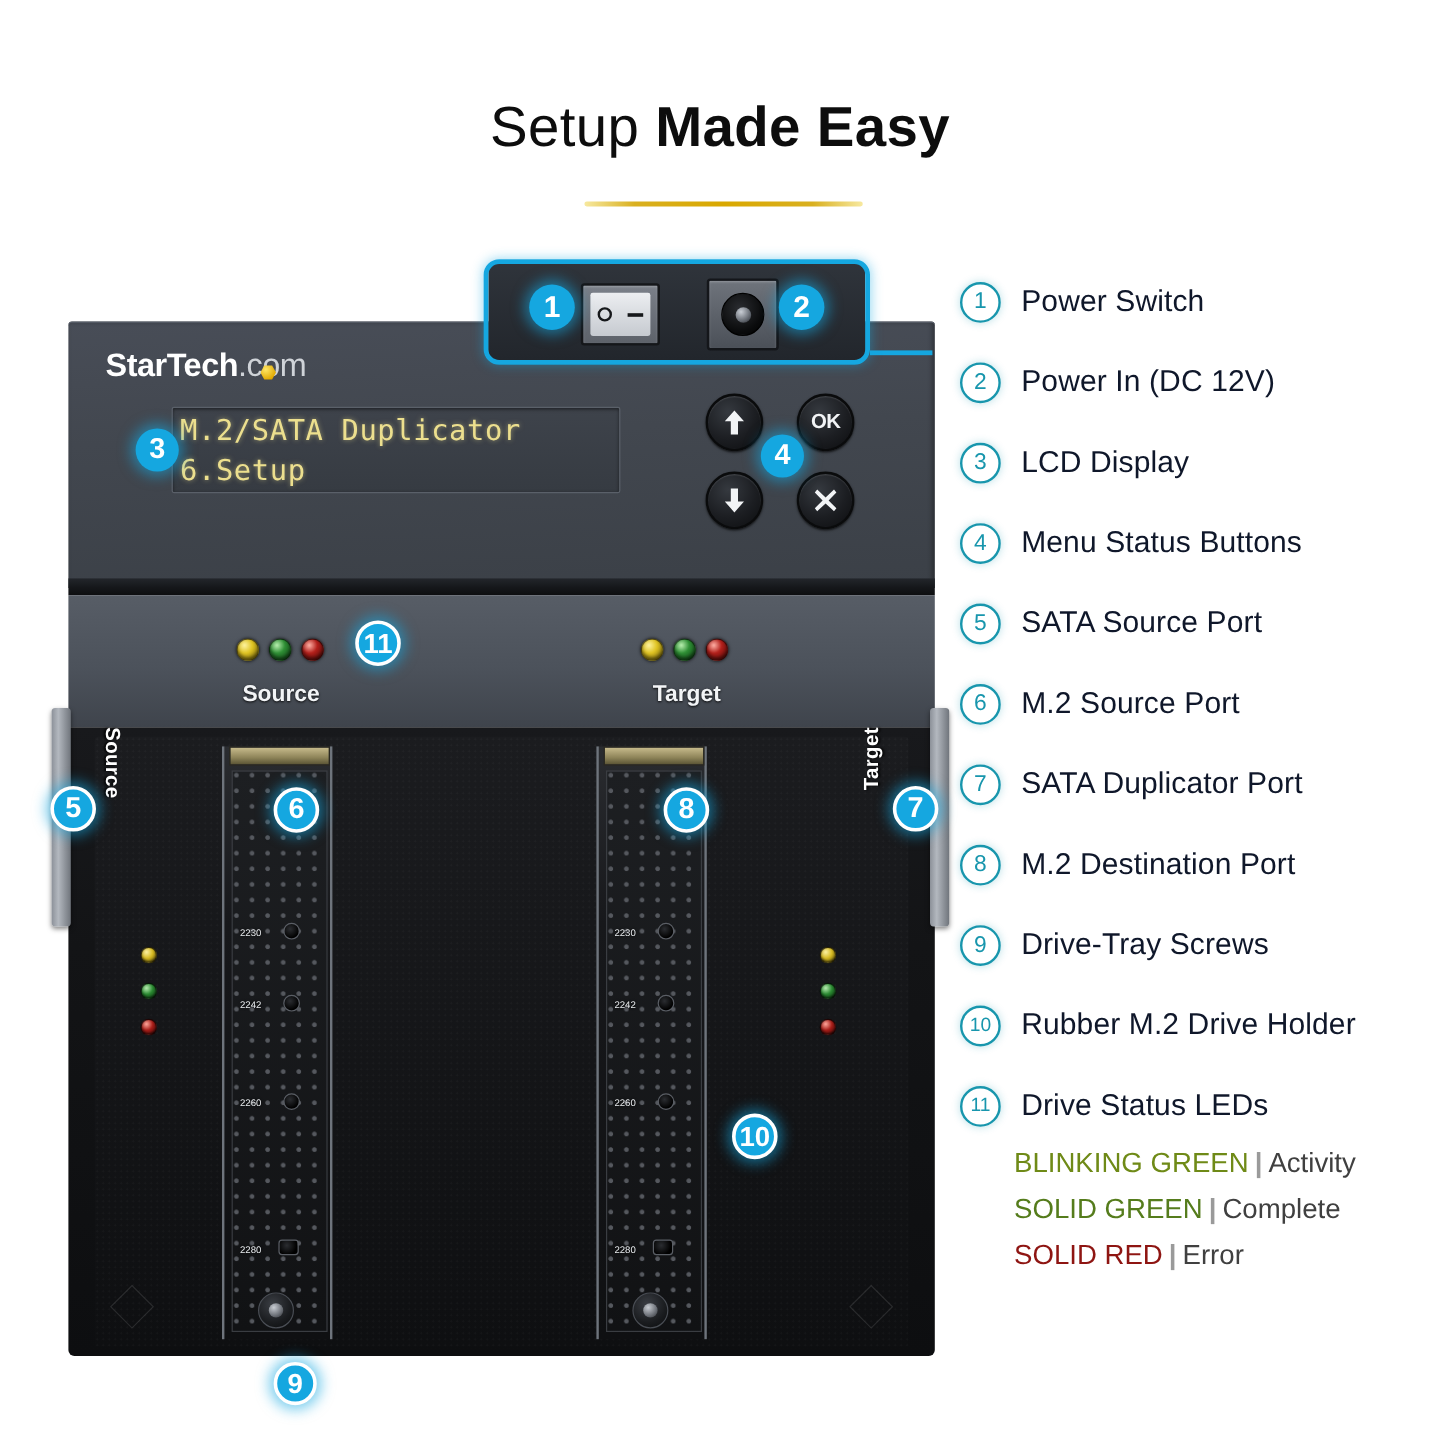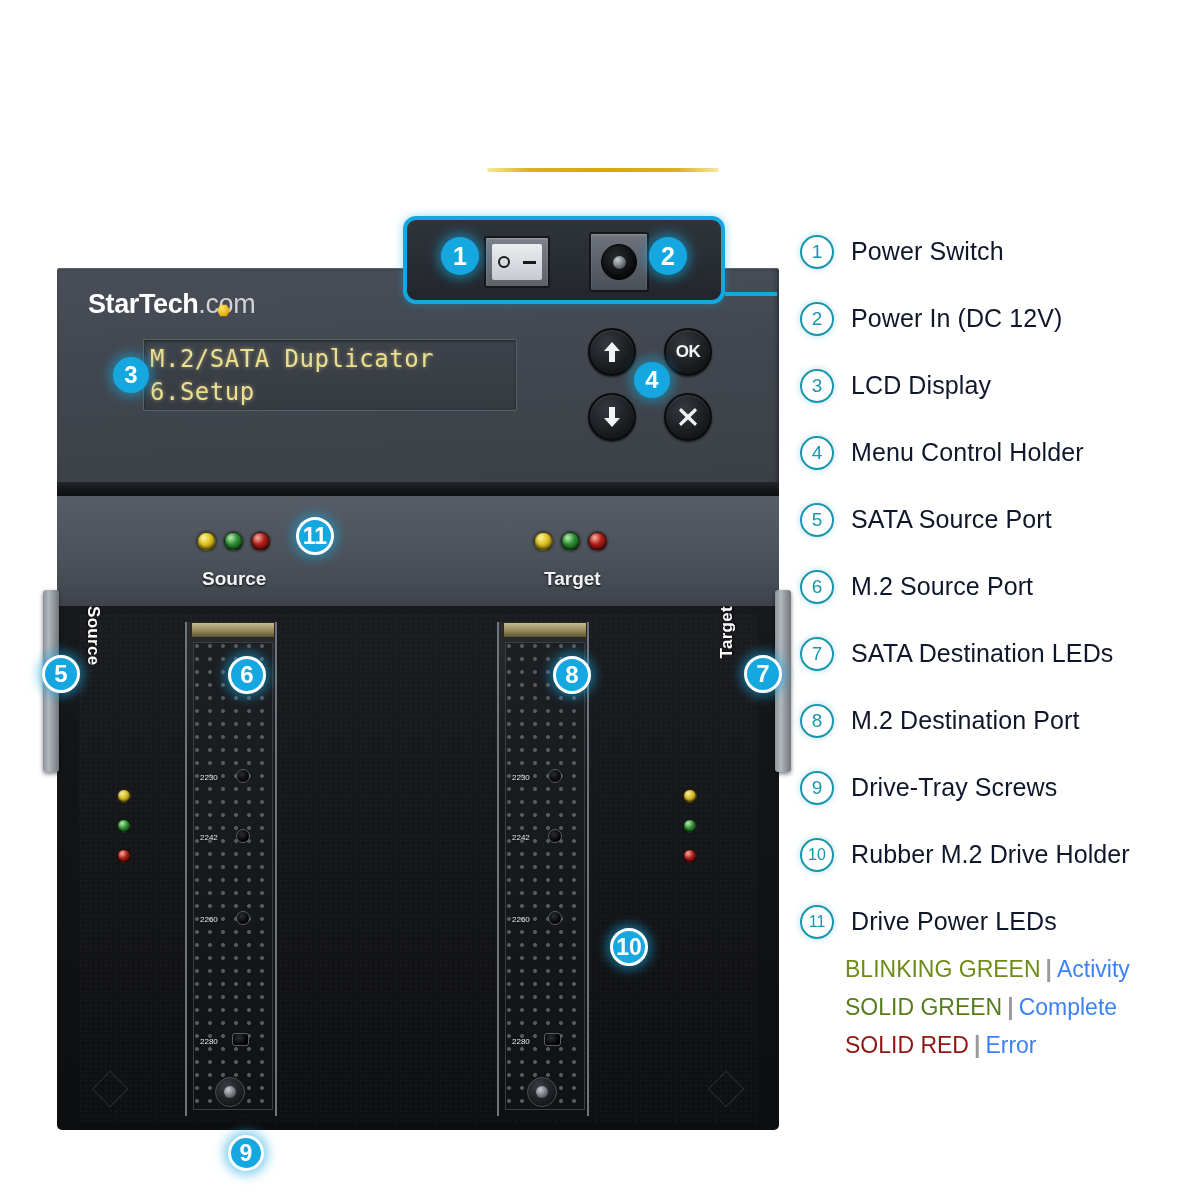--- a/index.html
+++ b/index.html
@@ -278,31 +278,34 @@
     margin-right: 17px;
     box-shadow: 0 0 7px rgba(24,150,173,.30);
   }
   .lb.wide { font-size: 16px; }
   .ltext { font-size: 25px; color: #0f172a; white-space: nowrap; letter-spacing: 0.1px; }
 
   .led-legend { position: absolute; left: 845px; top: 950px; }
   .ll-row { font-size: 23px; line-height: 38px; white-space: nowrap; }
   .ll-state { font-weight: 400; }
   .ll-sep { color: #9a9a9a; font-weight: 700; padding: 0 5px; }
-  .ll-desc { color: #3b82f6; font-weight: 400; }
+  .ll-desc { color: #404040; font-weight: 400; }
   .c-bgreen  { color: #6f8a17; }
   .c-green   { color: #557c1c; }
   .c-yellow  { color: #cdb61f; }
   .c-red     { color: #8e1512; }
 </style>
 </head>
 <body>
 
 <div id="stage">
 
+  <div class="title">
+    <span>Setup </span><span class="strong">Made Easy</span>
+  </div>
   <div class="title-rule"></div>
 
   <div class="device">
 
     <div class="top-panel">
       <div class="logo">
         <span class="st">StarTech</span><span class="com">.com</span>
       </div>
       <div class="logo-dot"></div>
 
@@ -438,49 +441,49 @@
     <div class="legend-row">
       <div class="lb">2</div>
       <div class="ltext">Power In (DC 12V)</div>
     </div>
     <div class="legend-row">
       <div class="lb">3</div>
       <div class="ltext">LCD Display</div>
     </div>
     <div class="legend-row">
       <div class="lb">4</div>
-      <div class="ltext">Menu Control Holder</div>
+      <div class="ltext">Menu Status Buttons</div>
     </div>
     <div class="legend-row">
       <div class="lb">5</div>
       <div class="ltext">SATA Source Port</div>
     </div>
     <div class="legend-row">
       <div class="lb">6</div>
       <div class="ltext">M.2 Source Port</div>
     </div>
     <div class="legend-row">
       <div class="lb">7</div>
-      <div class="ltext">SATA Destination LEDs</div>
+      <div class="ltext">SATA Duplicator Port</div>
     </div>
     <div class="legend-row">
       <div class="lb">8</div>
       <div class="ltext">M.2 Destination Port</div>
     </div>
     <div class="legend-row">
       <div class="lb">9</div>
       <div class="ltext">Drive-Tray Screws</div>
     </div>
     <div class="legend-row">
       <div class="lb wide">10</div>
       <div class="ltext">Rubber M.2 Drive Holder</div>
     </div>
     <div class="legend-row">
       <div class="lb wide">11</div>
-      <div class="ltext">Drive Power LEDs</div>
+      <div class="ltext">Drive Status LEDs</div>
     </div>
   </div>
 
   <div class="led-legend">
     <div class="ll-row">
       <span class="ll-state c-bgreen">BLINKING GREEN</span><span class="ll-sep">|</span><span class="ll-desc">Activity</span>
     </div>
     <div class="ll-row">
       <span class="ll-state c-green">SOLID GREEN</span><span class="ll-sep">|</span><span class="ll-desc">Complete</span>
     </div>

